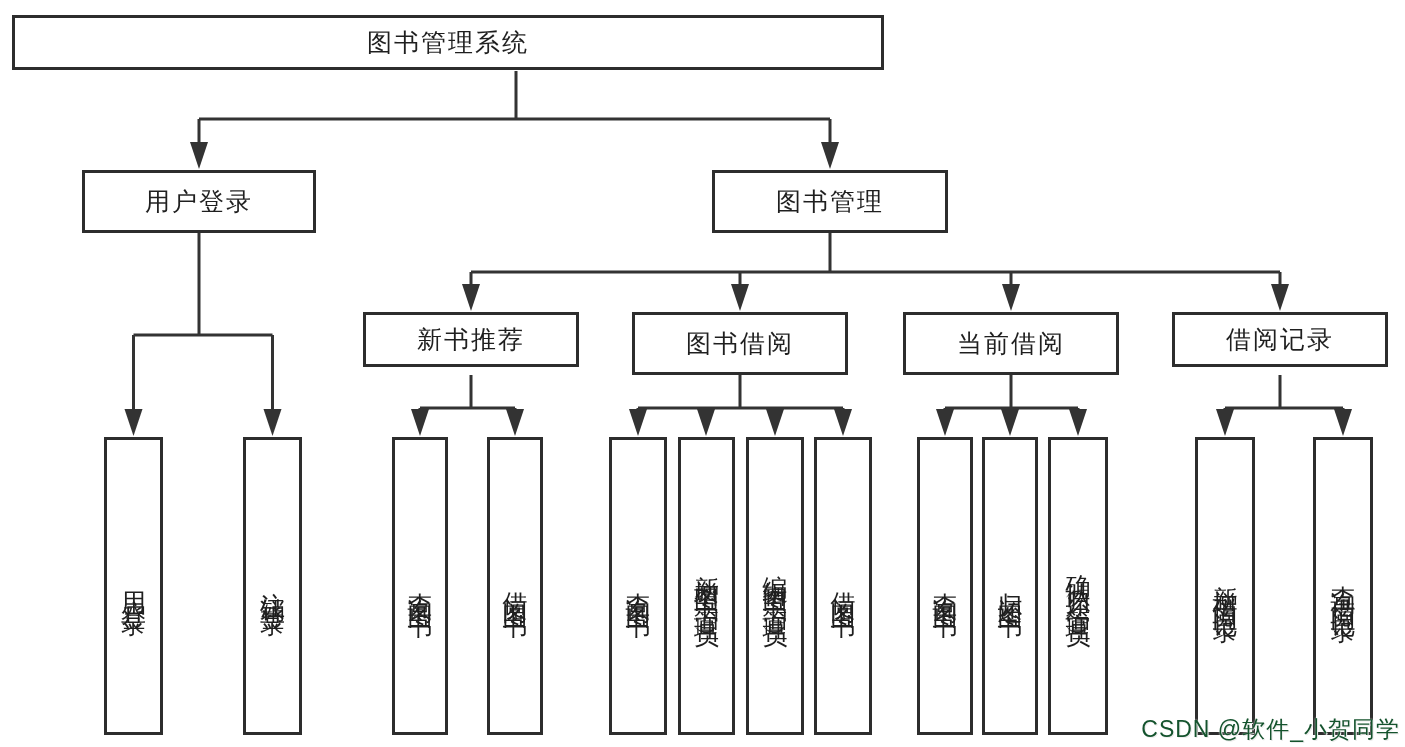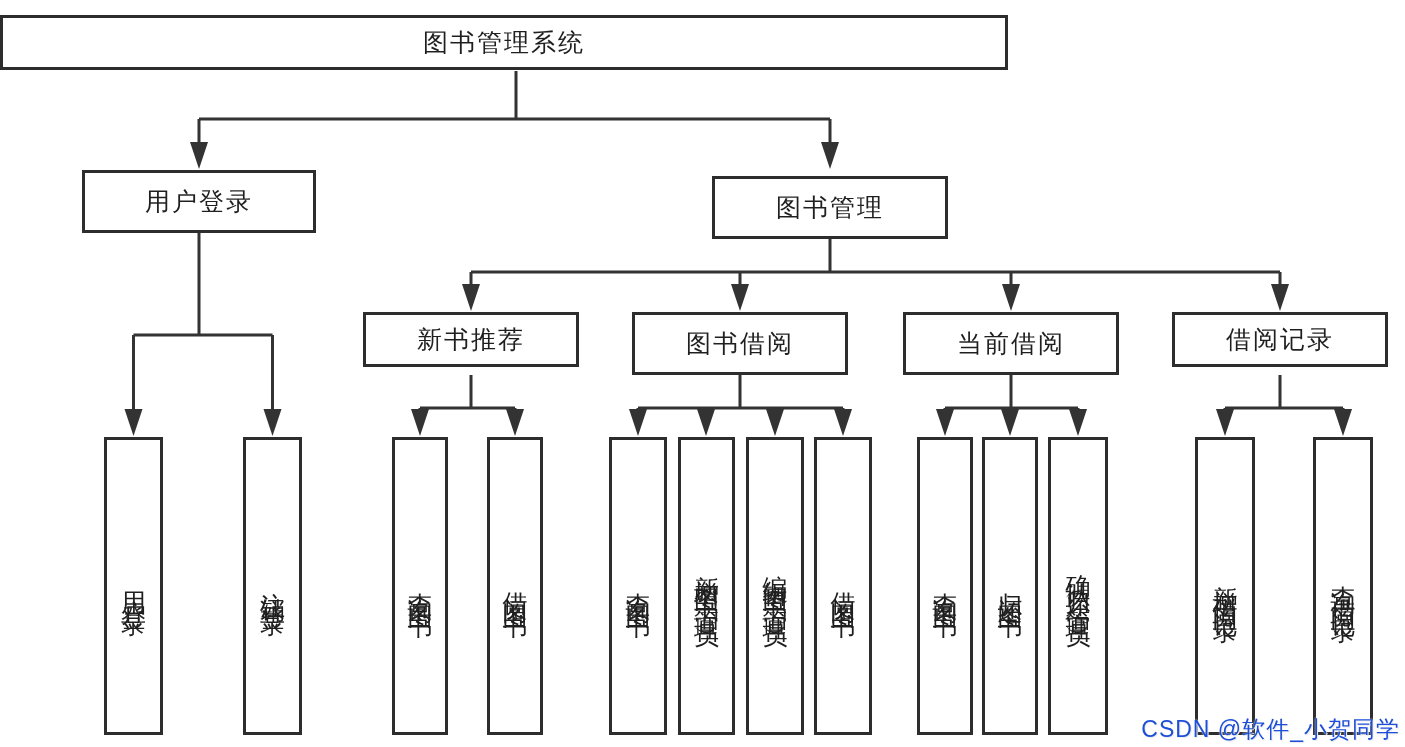--- a/index.html
+++ b/index.html
@@ -43,21 +43,21 @@
     font-size: 25px;
     letter-spacing: 7px;
     line-height: 1;
     color: #1f1f1f;
   }
   #watermark {
     position: absolute;
     right: 5px;
     top: 714px;
     font-size: 23px;
-    color: #1d4ed8;
+    color: #14532d;
     text-shadow: 0 0 2px #ffffff, 1px 1px 0 #e8e8e8;
     letter-spacing: 1px;
     white-space: nowrap;
   }
 </style>
 </head>
 <body>
 
 <div id="canvas">
 
@@ -88,28 +88,28 @@
       <polygon points="766,409 784,409 775,436"></polygon>
       <polygon points="834,409 852,409 843,436"></polygon>
       <polygon points="936,409 954,409 945,436"></polygon>
       <polygon points="1001,409 1019,409 1010,436"></polygon>
       <polygon points="1069,409 1087,409 1078,436"></polygon>
       <polygon points="1216,409 1234,409 1225,436"></polygon>
       <polygon points="1334,409 1352,409 1343,436"></polygon>
     </g>
   </svg>
 
-  <div class="box h" style="left:0; top:15px; width:1008px; height:55px">
+  <div class="box h" style="left:12px; top:15px; width:872px; height:55px">
     <span>图书管理系统</span>
   </div>
 
   <div class="box h" style="left:82px; top:170px; width:234px; height:63px">
     <span>用户登录</span>
   </div>
-  <div class="box h" style="left:712px; top:176px; width:236px; height:63px">
+  <div class="box h" style="left:712px; top:170px; width:236px; height:63px">
     <span>图书管理</span>
   </div>
 
   <div class="box h" style="left:363px; top:312px; width:216px; height:55px">
     <span>新书推荐</span>
   </div>
   <div class="box h" style="left:632px; top:312px; width:216px; height:63px">
     <span>图书借阅</span>
   </div>
   <div class="box h" style="left:903px; top:312px; width:216px; height:63px">

